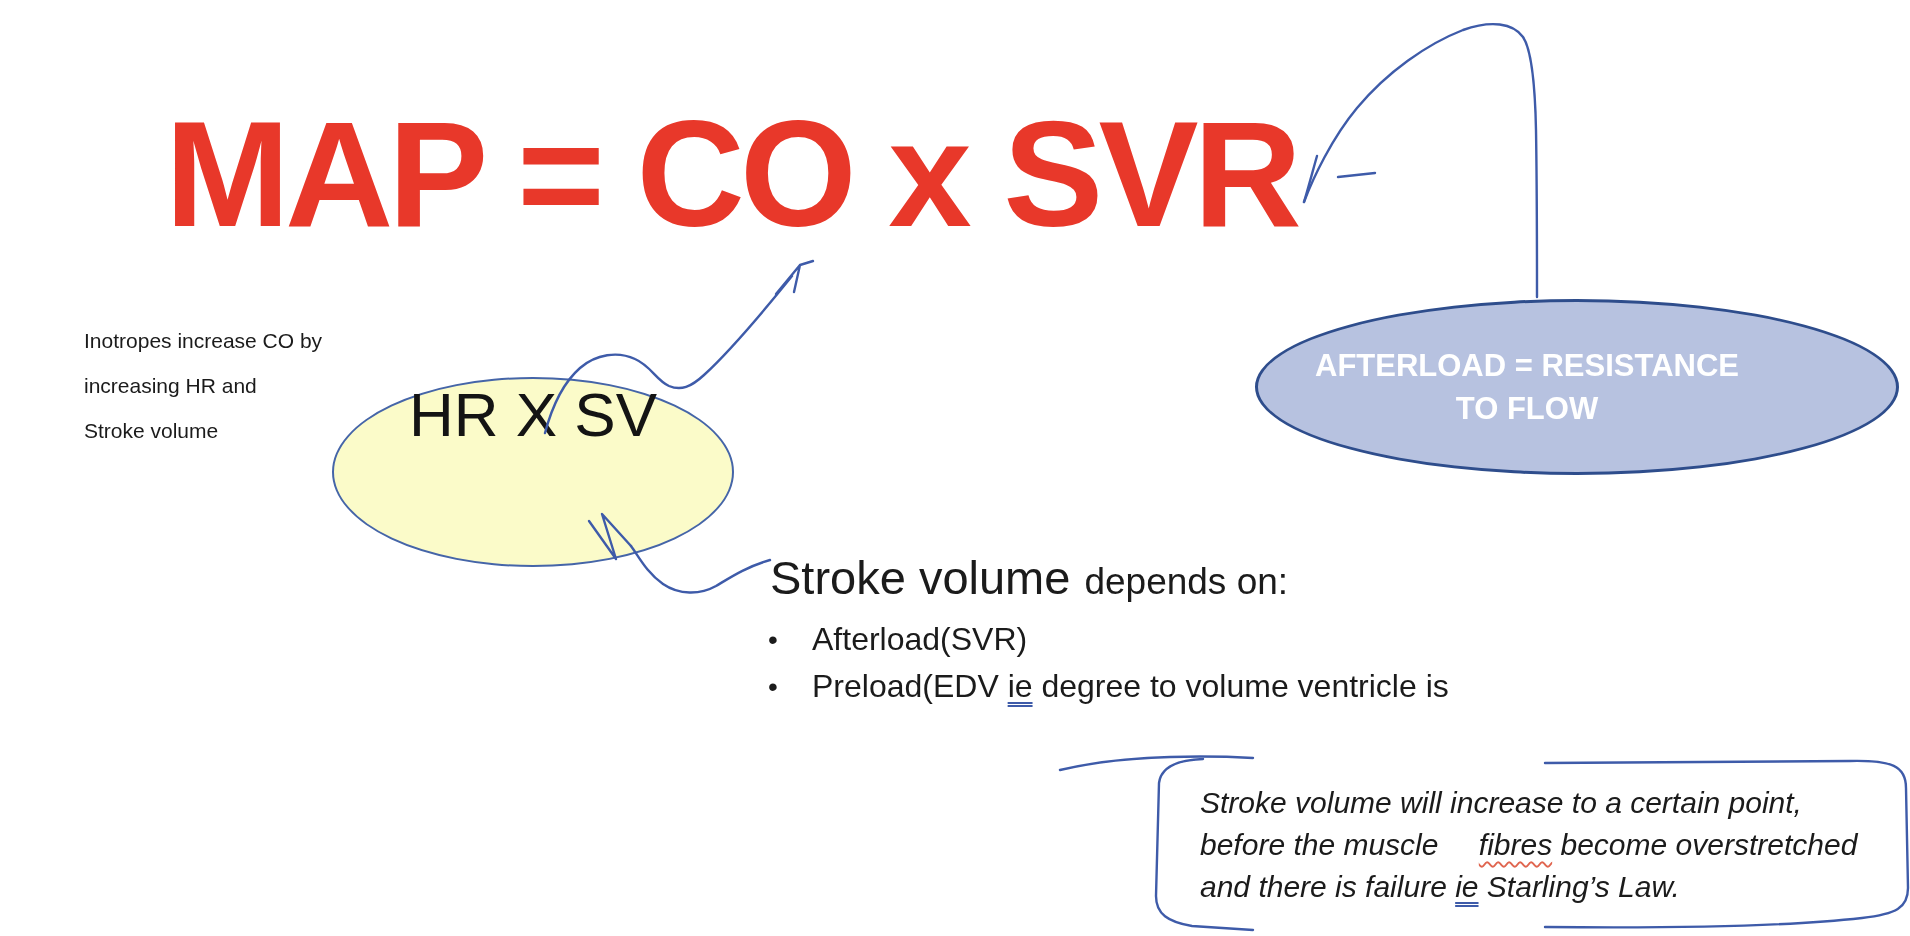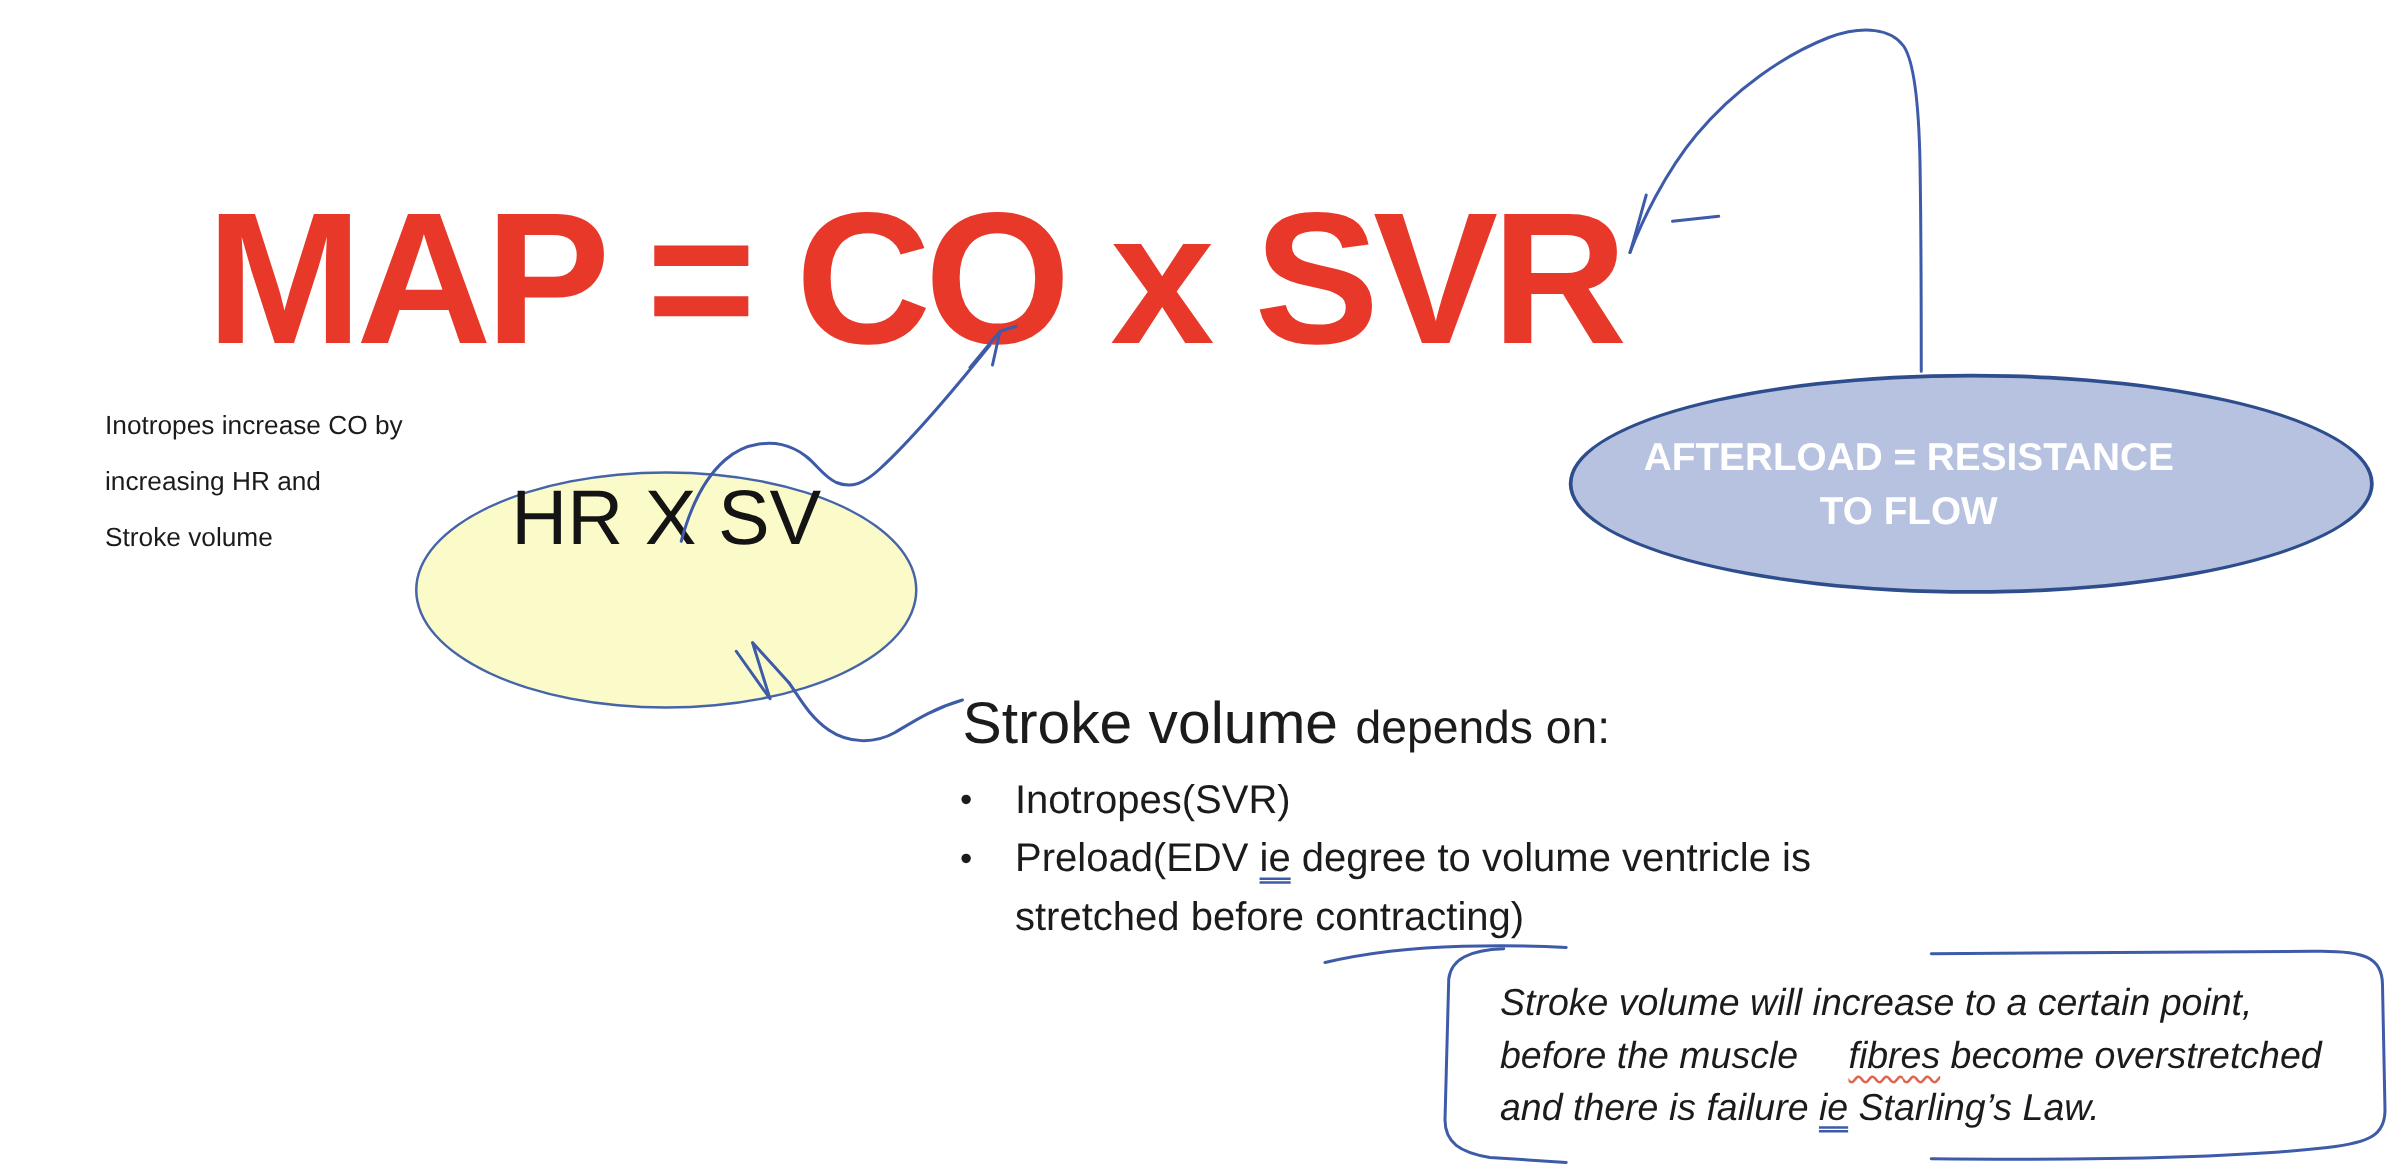--- a/index.html
+++ b/index.html
@@ -10,21 +10,20 @@
     color:var(--text_black,#1b1b1b);
   }
   .abs{position:absolute;}
 
   
   .title{
     left:165px;top:96px;
     font-size:150px;line-height:157px;font-weight:700;letter-spacing:-5px;
     color:var(--title_red,#e8382a);
     white-space:nowrap;
-    margin-top:48px;
   }
 
   
   .left-note{
     left:84px;top:318px;
     font-size:21px;line-height:45px;
     white-space:pre-line;
   }
 
   
@@ -120,27 +119,26 @@
 </div>
 
 <div class="abs sv-heading">
   <span class="main">Stroke volume</span>
   <span class="rest">depends on:</span>
 </div>
 
 <div class="abs bullets">
   <div class="bullet-row">
     <span class="bullet-dot">•</span>
-    <span>Inotropes(SVR)</span>
+    <span>Afterload(SVR)</span>
   </div>
   <div class="bullet-row">
     <span class="bullet-dot">•</span>
     <span><span>Preload(EDV </span><span class="u-double">ie</span><span> degree to volume ventricle is</span></span>
   </div>
-  <div class="bullet-cont">stretched before contracting)</div>
 </div>
 
 <div class="abs starling-text">
   <div>Stroke volume will increase to a certain point,</div>
   <div><span>before the muscle </span><span class="u-wavy">fibres</span><span> become overstretched</span></div>
   <div><span>and there is failure </span><span class="u-double">ie</span><span> Starling’s Law.</span></div>
 </div>
 
 <svg class="ink" width="1910" height="936" viewBox="0 0 1910 936" aria-hidden="true">
 

